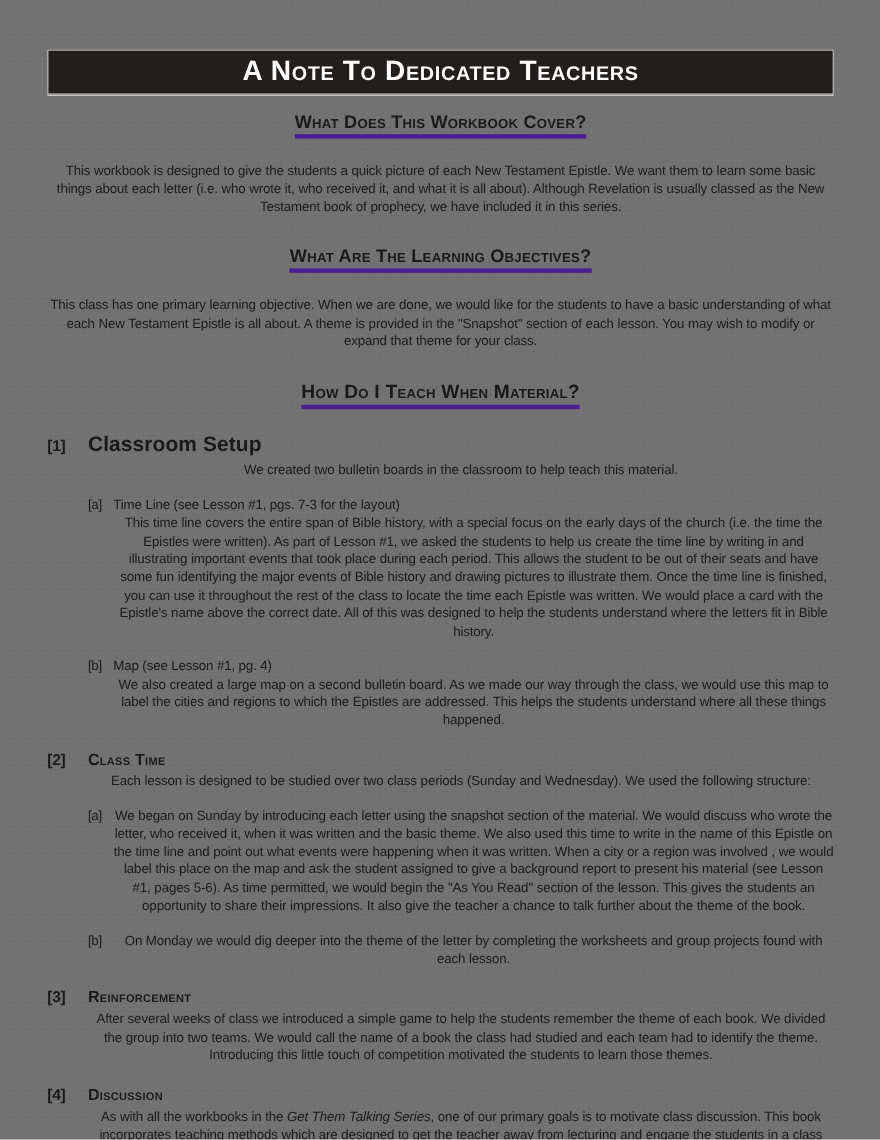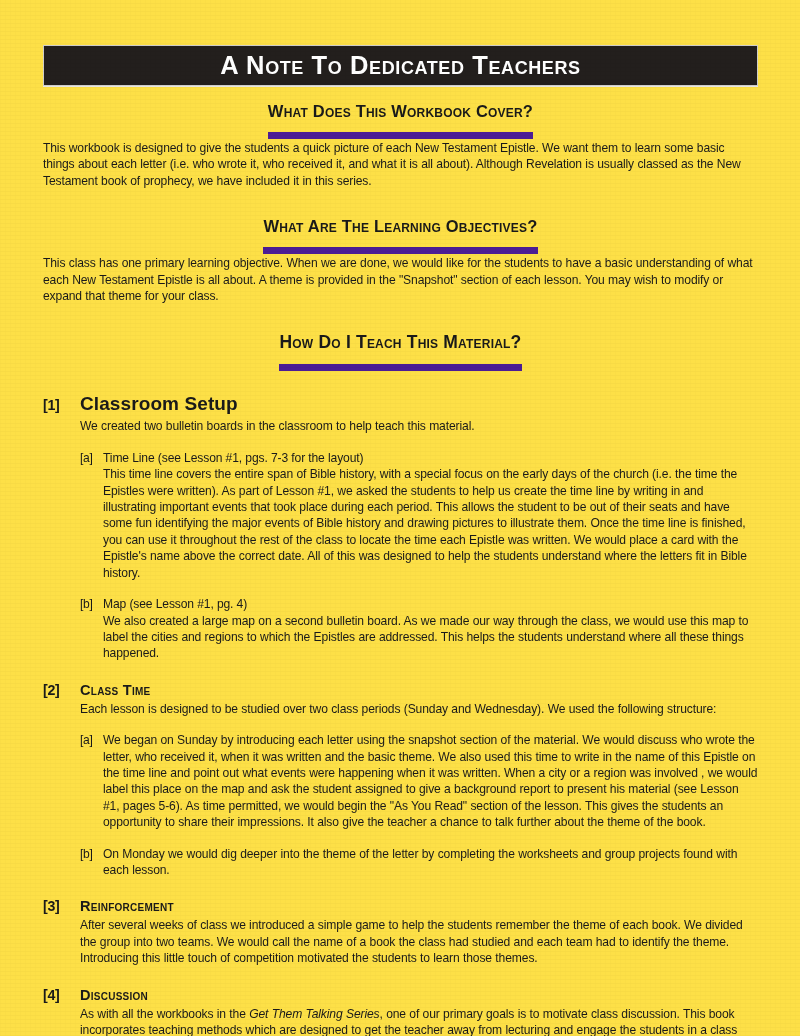--- a/index.html
+++ b/index.html
@@ -11,21 +11,21 @@
     background: #ffffff;
     font-family: "Liberation Sans", sans-serif;
     color: #1a1a1a;
     overflow: hidden;
   }
 
   .page {
     position: relative;
     width: 800px;
     height: 1036px;
-    background: #fde047;
+    background: #737373;
     padding: 0;
   }
 
   .content {
     position: absolute;
     left: 43px;
     top: 0;
     width: 715px;
   }
 
@@ -54,35 +54,35 @@
   .sec-head {
     text-align: center;
     font-size: 16.5px;
     font-weight: bold;
     font-variant: small-caps;
     letter-spacing: 0.2px;
     margin: 0;
     padding: 0;
   }
   .sec-head span {
-    border-bottom: 7px solid #4c1d95;
-    padding-bottom: 11px;
+    border-bottom: 4px solid #4c1d95;
+    padding-bottom: 1px;
     display: inline-block;
   }
 
   .h-workbook  { margin-top: 16px; }
   .h-objectives{ margin-top: 28px; }
   .h-teach     { margin-top: 28px; font-size: 17.5px; }
 
   
   .body-p {
     font-size: 12.1px;
     line-height: 16.4px;
-    text-align: left;
-    margin: 1px 0 0 0;
+    text-align: center;
+    margin: 21px 0 0 0;
     letter-spacing: -0.12px;
     word-spacing: 0.15px;
   }
 
   
   .num-item { margin-top: 20px; }
   .num-item.first { margin-top: 22px; }
 
   .num-row {
     display: flex;
@@ -162,21 +162,21 @@
       <span>What Does This Workbook Cover?</span>
     </h2>
     <p class="body-p">This workbook is designed to give the students a quick picture of each New Testament Epistle.  We want them to learn some basic things about each letter (i.e. who wrote it, who received it, and what it is all about).  Although Revelation is usually classed as the New Testament book of prophecy, we have included it in this series.</p>
 
     <h2 class="sec-head h-objectives">
       <span>What Are The Learning Objectives?</span>
     </h2>
     <p class="body-p">This class has one primary learning objective.  When we are done, we would like for the students to have a basic understanding of what each New Testament Epistle is all about.  A theme is provided in the "Snapshot" section of each lesson.  You may wish to modify or expand that theme for your class.</p>
 
     <h2 class="sec-head h-teach">
-      <span>How Do I Teach This Material?</span>
+      <span>How Do I Teach When Material?</span>
     </h2>
 
     <div id="items-container">
         <div class="num-item first">
           <div class="num-row">
             <div class="num-tag">[1]</div>
             <div class="num-title">Classroom Setup</div>
           </div>
           <div class="num-body">
             <p class="body-p">We created two bulletin boards in the classroom to help teach this material.</p>

